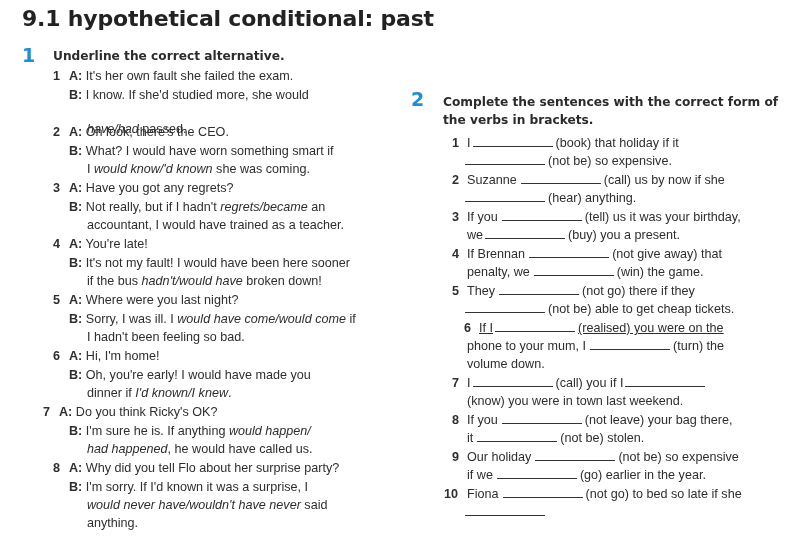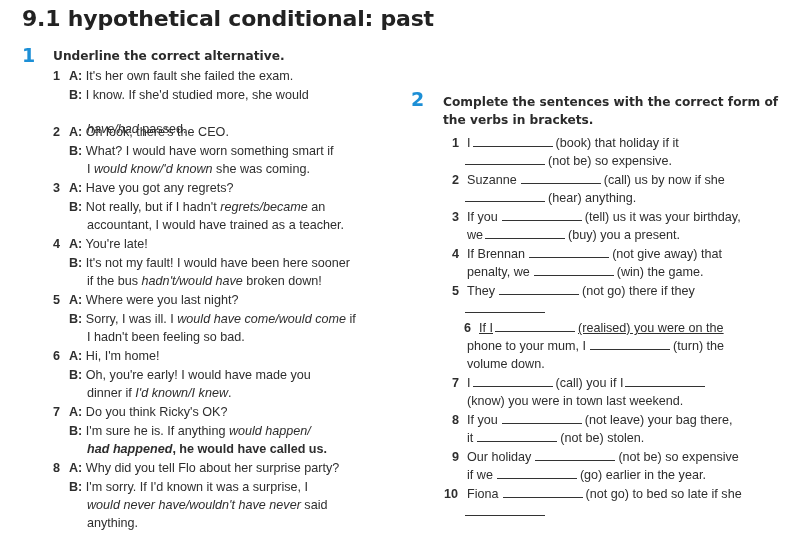--- a/index.html
+++ b/index.html
@@ -96,27 +96,27 @@
 <div class="line" style="left:53px;top:347px;">
   <span class="n" style="width:16px">6</span><span class="spk">A:</span> <span>Hi, I'm home!</span>
 </div>
 <div class="line" style="left:69px;top:366px;">
   <span class="spk">B:</span> <span>Oh, you're early! I would have made you</span>
 </div>
 <div class="line" style="left:87px;top:384px;">
   <span>dinner if </span><i>I'd known/I knew</i><span>.</span>
 </div>
 
-<div class="line" style="left:53px;top:403px;">
+<div class="line" style="left:43px;top:403px;">
   <span class="n" style="width:16px">7</span><span class="spk">A:</span> <span>Do you think Ricky's OK?</span>
 </div>
 <div class="line" style="left:69px;top:422px;">
   <span class="spk">B:</span> <span>I'm sure he is. If anything </span><i>would happen/</i>
 </div>
-<div class="line" style="left:87px;top:440px;font-weight:bold;">
+<div class="line" style="left:87px;top:440px;">
   <i>had happened</i><span>, he would have called us.</span>
 </div>
 
 <div class="line" style="left:53px;top:459px;">
   <span class="n" style="width:16px">8</span><span class="spk">A:</span> <span>Why did you tell Flo about her surprise party?</span>
 </div>
 <div class="line" style="left:69px;top:478px;">
   <span class="spk">B:</span> <span>I'm sorry. If I'd known it was a surprise, I</span>
 </div>
 <div class="line" style="left:87px;top:496px;">
@@ -155,21 +155,21 @@
   <span class="n" style="width:15px">4</span><span>If Brennan</span><span class="blank w80" style="margin-left:4px"></span><span>(not give away) that</span>
 </div>
 <div class="line" style="left:467px;top:263px;">
   <span>penalty, we</span><span class="blank w80" style="margin-left:4px"></span><span>(win) the game.</span>
 </div>
 
 <div class="line" style="left:452px;top:282px;">
   <span class="n" style="width:15px">5</span><span>They</span><span class="blank w80" style="margin-left:4px"></span><span>(not go) there if they</span>
 </div>
 <div class="line" style="left:465px;top:300px;">
-  <span class="blank w80" style="margin-left:0"></span>
+  <span class="blank w80" style="margin-left:0"></span><span>(not be) able to get cheap tickets.</span>
 </div>
 
 <div class="line" style="left:464px;top:319px;text-decoration:underline;">
   <span class="n" style="width:15px">6</span><span>If I</span><span class="blank w80"></span><span>(realised) you were on the</span>
 </div>
 <div class="line" style="left:467px;top:337px;">
   <span>phone to your mum, I</span><span class="blank w80" style="margin-left:4px"></span><span>(turn) the</span>
 </div>
 <div class="line" style="left:467px;top:355px;">
   <span>volume down.</span>

